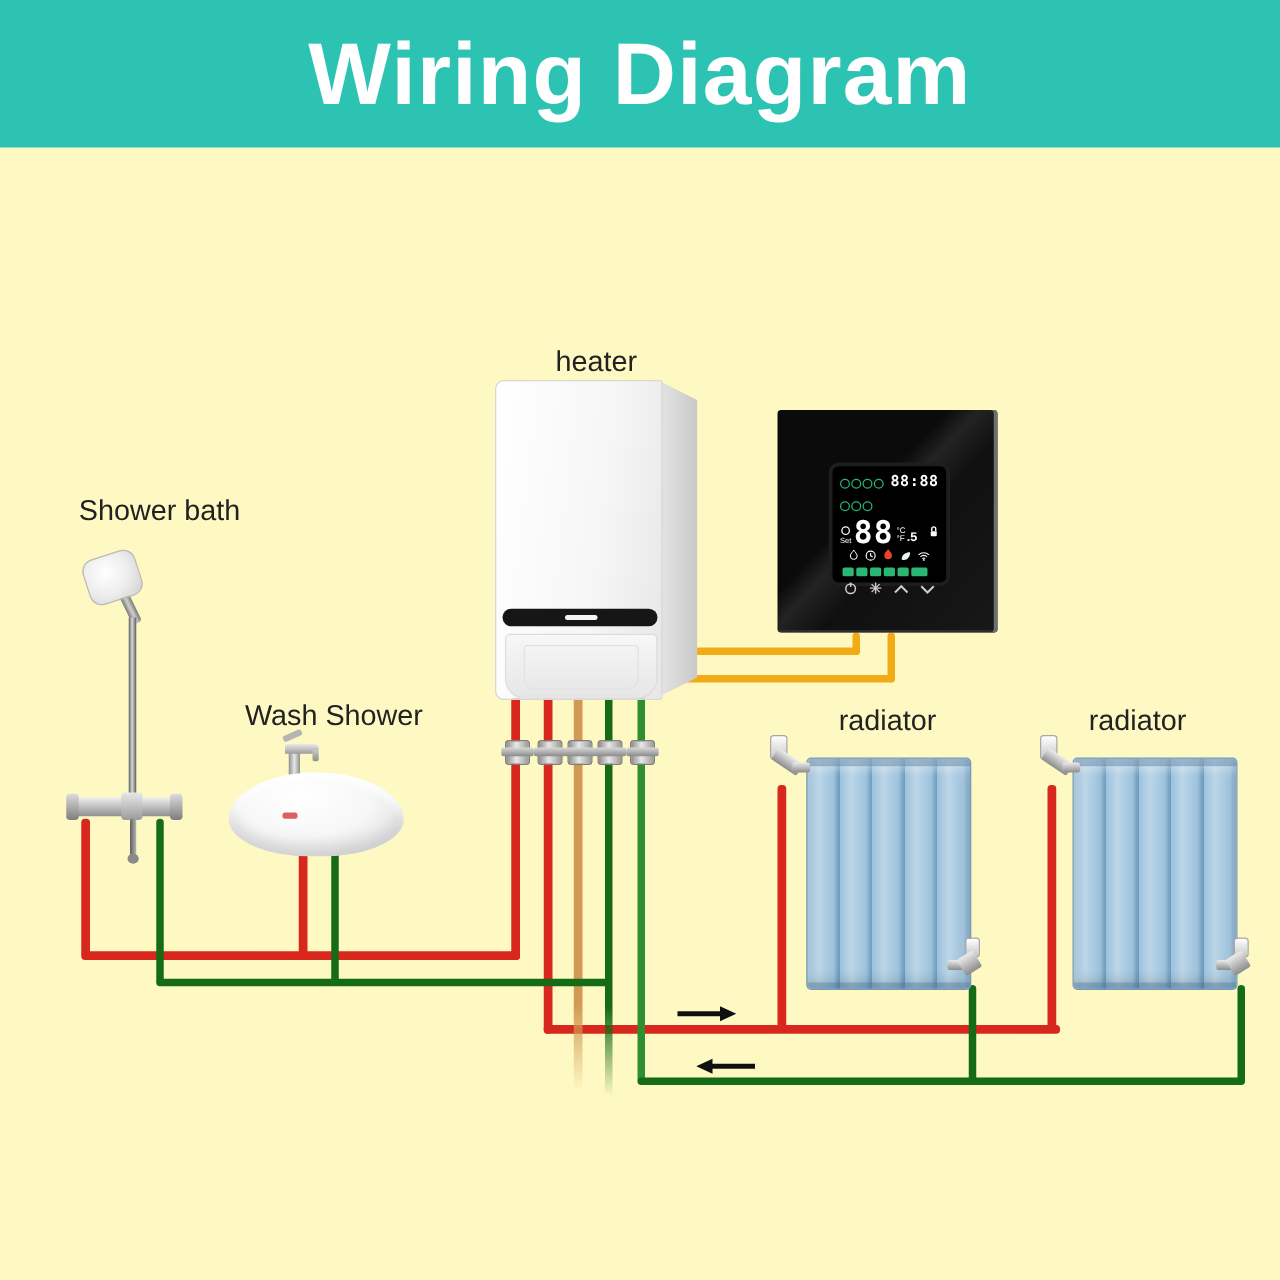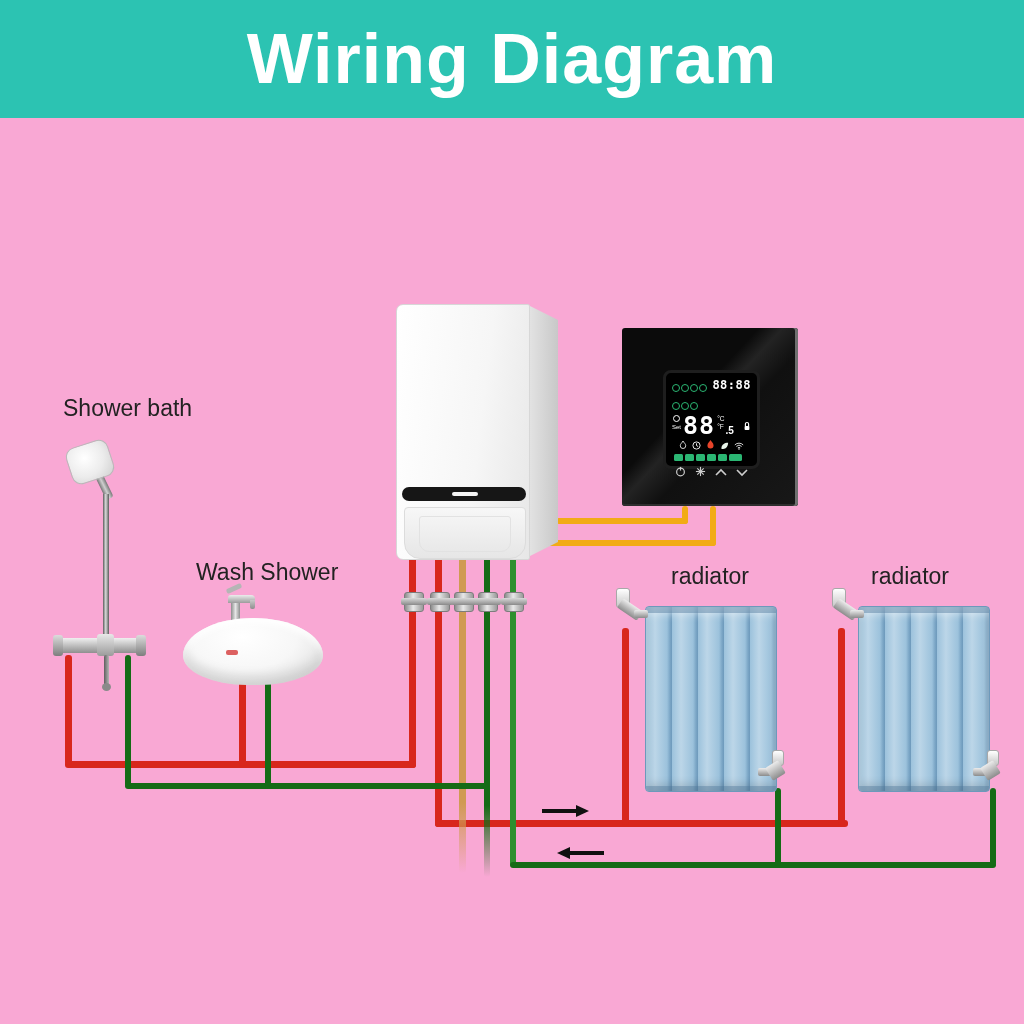--- a/index.html
+++ b/index.html
@@ -3,21 +3,21 @@
 <meta charset="utf-8">
 <style>
   :root{
     --header-bg:#2cc3b2; --title-text:#ffffff; --label-text:#222222;
     --wire-red:#d8271d; --wire-green:#156b16; --wire-green-bright:#2e8f2e;
     --wire-orange:#d09a52; --wire-yellow:#f2ab16;
     --radiator-blue:#9cc2dc; --radiator-blue-dark:#7ba6c6;
     --lcd-green:#2bb673; --lcd-flame-red:#e8442a; --arrow-black:#101010;
   }
   html,body{margin:0;padding:0;background:#fff;}
-  .canvas{position:relative;width:1024px;height:1024px;background:#f9a8d4;overflow:hidden;
+  .canvas{position:relative;width:1024px;height:1024px;background:#fef9c3;overflow:hidden;
           font-family:"Liberation Sans","DejaVu Sans",sans-serif;}
   
   .header{position:absolute;left:0;top:0;width:1024px;height:118px;background:var(--header-bg,#2cc3b2);
           display:flex;align-items:center;justify-content:center;}
   .header h1{margin:0;color:var(--title-text,#fff);font-size:70px;font-weight:bold;letter-spacing:1px;}
   
   .label{position:absolute;color:var(--label-text,#222);font-size:23px;font-weight:500;white-space:nowrap;text-align:right;}
   .label.center{text-align:center;}
   
   .wire{position:absolute;border-radius:3px;}
@@ -52,21 +52,21 @@
   .thermostat{position:absolute;left:622px;top:328px;width:176px;height:178px;border-radius:3px;
     background:linear-gradient(133deg,#0b0b0b 0%,#0b0b0b 40%,#232323 47%,#101010 58%,#181818 100%);
     box-shadow:inset -3px 0 0 #6f6f6f, inset 0 -2px 0 #2e2e2e;}
   .lcd{position:absolute;left:41px;top:42px;width:97px;height:99px;background:#000;
     border:3px solid #1e1e1e;border-radius:8px;box-sizing:border-box;
     display:flex;flex-direction:column;justify-content:space-between;padding:5px 6px;}
   .ts-row1{display:flex;justify-content:space-between;align-items:flex-start;}
   .days span{display:inline-block;width:6px;height:6px;border:1px solid var(--lcd-green,#2bb673);
     border-radius:50%;margin-right:1px;}
   .ts-time{color:#fff;font-family:"DejaVu Sans Mono",monospace;font-weight:bold;font-size:12px;letter-spacing:.5px;}
-  .ts-row2{display:flex;align-items:flex-start;margin-top:1px;}
+  .ts-row2{display:flex;align-items:flex-end;margin-top:1px;}
   .ts-mini{display:flex;flex-direction:column;align-items:center;margin-right:2px;}
   .ts-mini .dot{width:5px;height:5px;border:1px solid #fff;border-radius:50%;}
   .ts-set{color:#fff;font-size:6px;margin-top:2px;}
   .ts-temp{color:#fff;font-family:"DejaVu Sans Mono",monospace;font-weight:bold;font-size:25px;line-height:.85;letter-spacing:1px;}
   .ts-units{display:flex;flex-direction:column;color:#fff;font-size:6.5px;line-height:1.2;margin-left:2px;}
   .ts-dec{color:#fff;font-size:10px;font-weight:bold;align-self:flex-end;margin-left:1px;}
   .ts-lock{margin-left:auto;align-self:center;}
   .ts-row3{display:flex;justify-content:space-between;padding:0 7px;align-items:center;}
   .ts-row4{display:flex;gap:2px;padding:0 2px;align-items:center;}
   .cell{width:9px;height:7px;background:var(--lcd-green,#2bb673);border-radius:1.5px;display:inline-block;}
@@ -276,20 +276,21 @@
     <div class="cap" style="left:14px;top:0;width:10px;height:14px;"></div>
     <div class="body" style="left:0;top:18px;width:13px;height:8px;"></div>
     <div class="body" style="left:10px;top:13px;width:15px;height:15px;transform:rotate(-32deg);"></div>
   </div>
   <div class="valve" style="left:973px;top:750px;width:36px;height:42px;">
     <div class="cap" style="left:14px;top:0;width:10px;height:14px;"></div>
     <div class="body" style="left:0;top:18px;width:13px;height:8px;"></div>
     <div class="body" style="left:10px;top:13px;width:15px;height:15px;transform:rotate(-32deg);"></div>
   </div>
 
+  <div class="label center" style="left:377px;top:276px;width:200px;">heater</div>
   <div class="label" style="left:63px;top:395px;">Shower bath</div>
   <div class="label" style="left:196px;top:559px;">Wash Shower</div>
   <div class="label center" style="left:645px;top:563px;width:130px;">radiator</div>
   <div class="label center" style="left:845px;top:563px;width:130px;">radiator</div>
 
   <div class="flow-arrow" style="left:540px;top:804px;">
     <svg width="50" height="14">
         <line x1="2" y1="7" x2="37" y2="7" stroke="var(--arrow-black,#101010)" stroke-width="4"></line>
         <polygon points="36,1 49,7 36,13" fill="var(--arrow-black,#101010)"></polygon>
       </svg>

